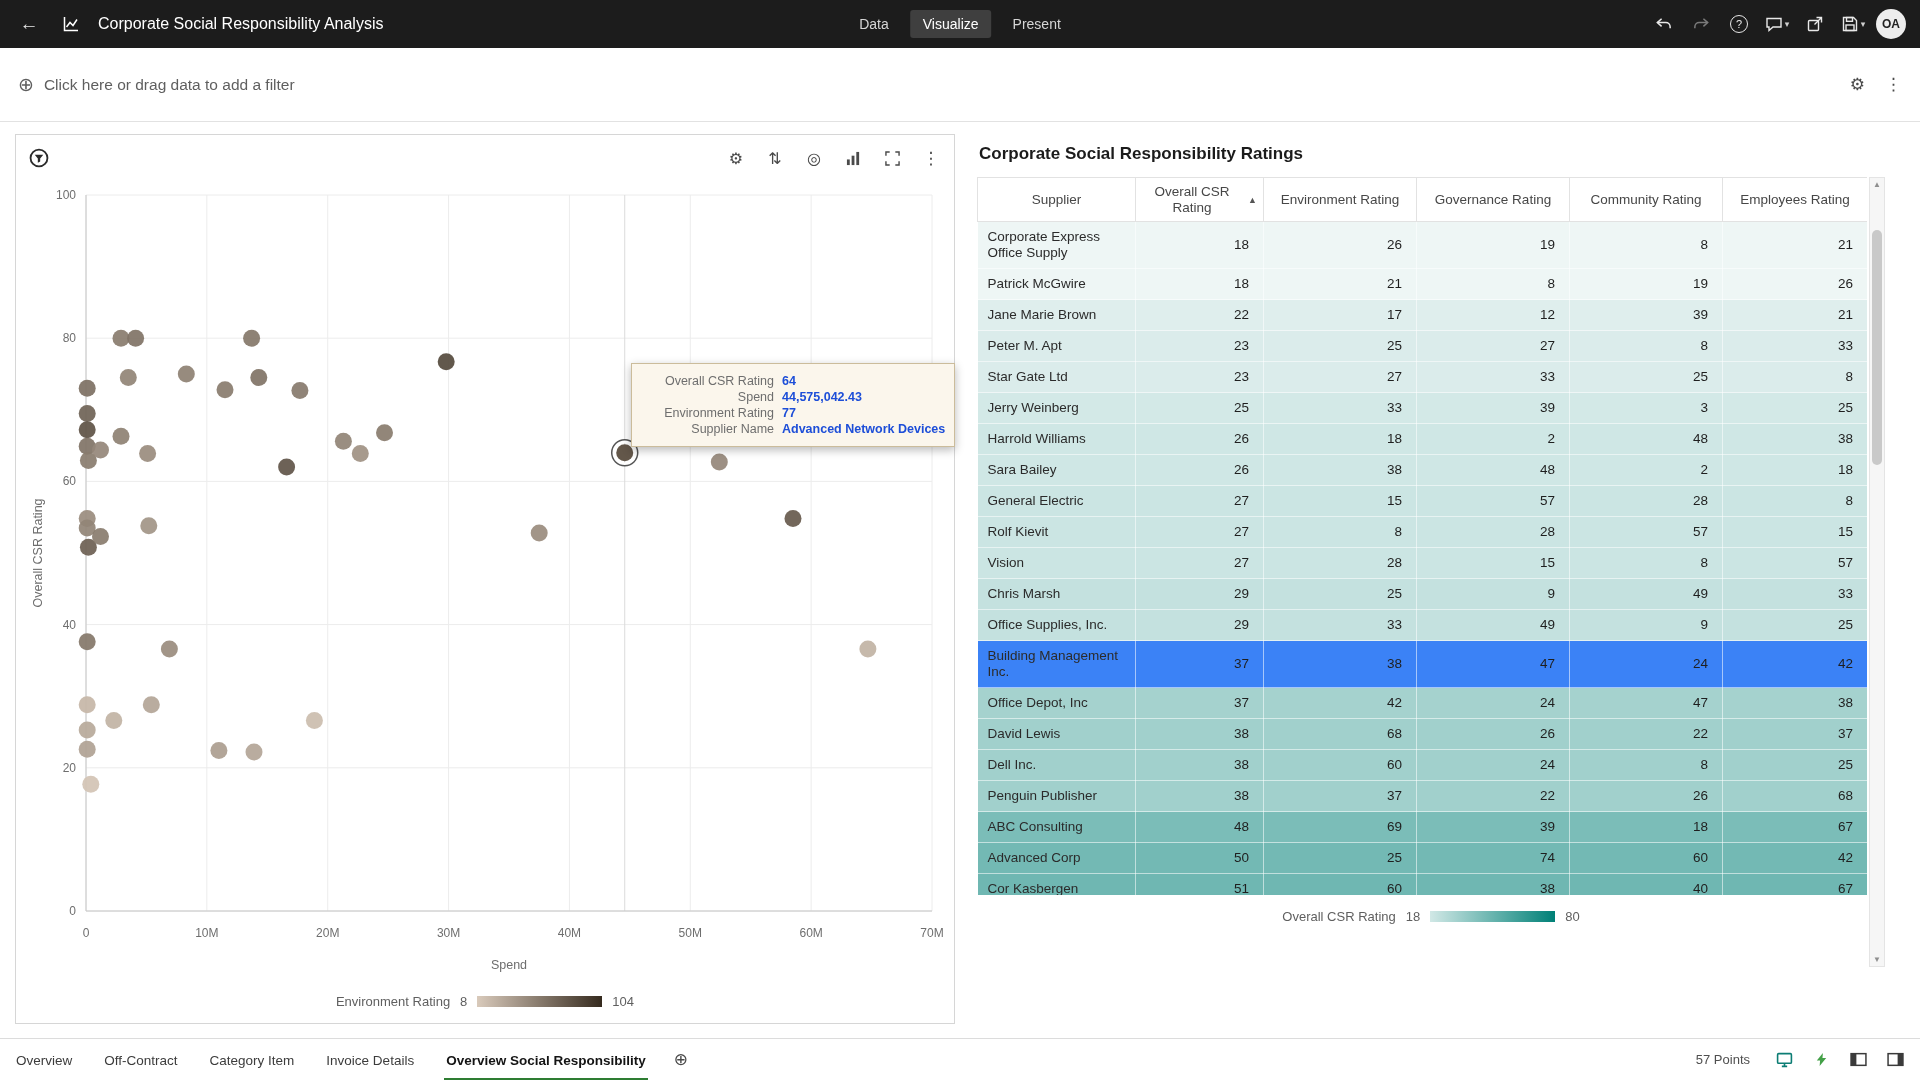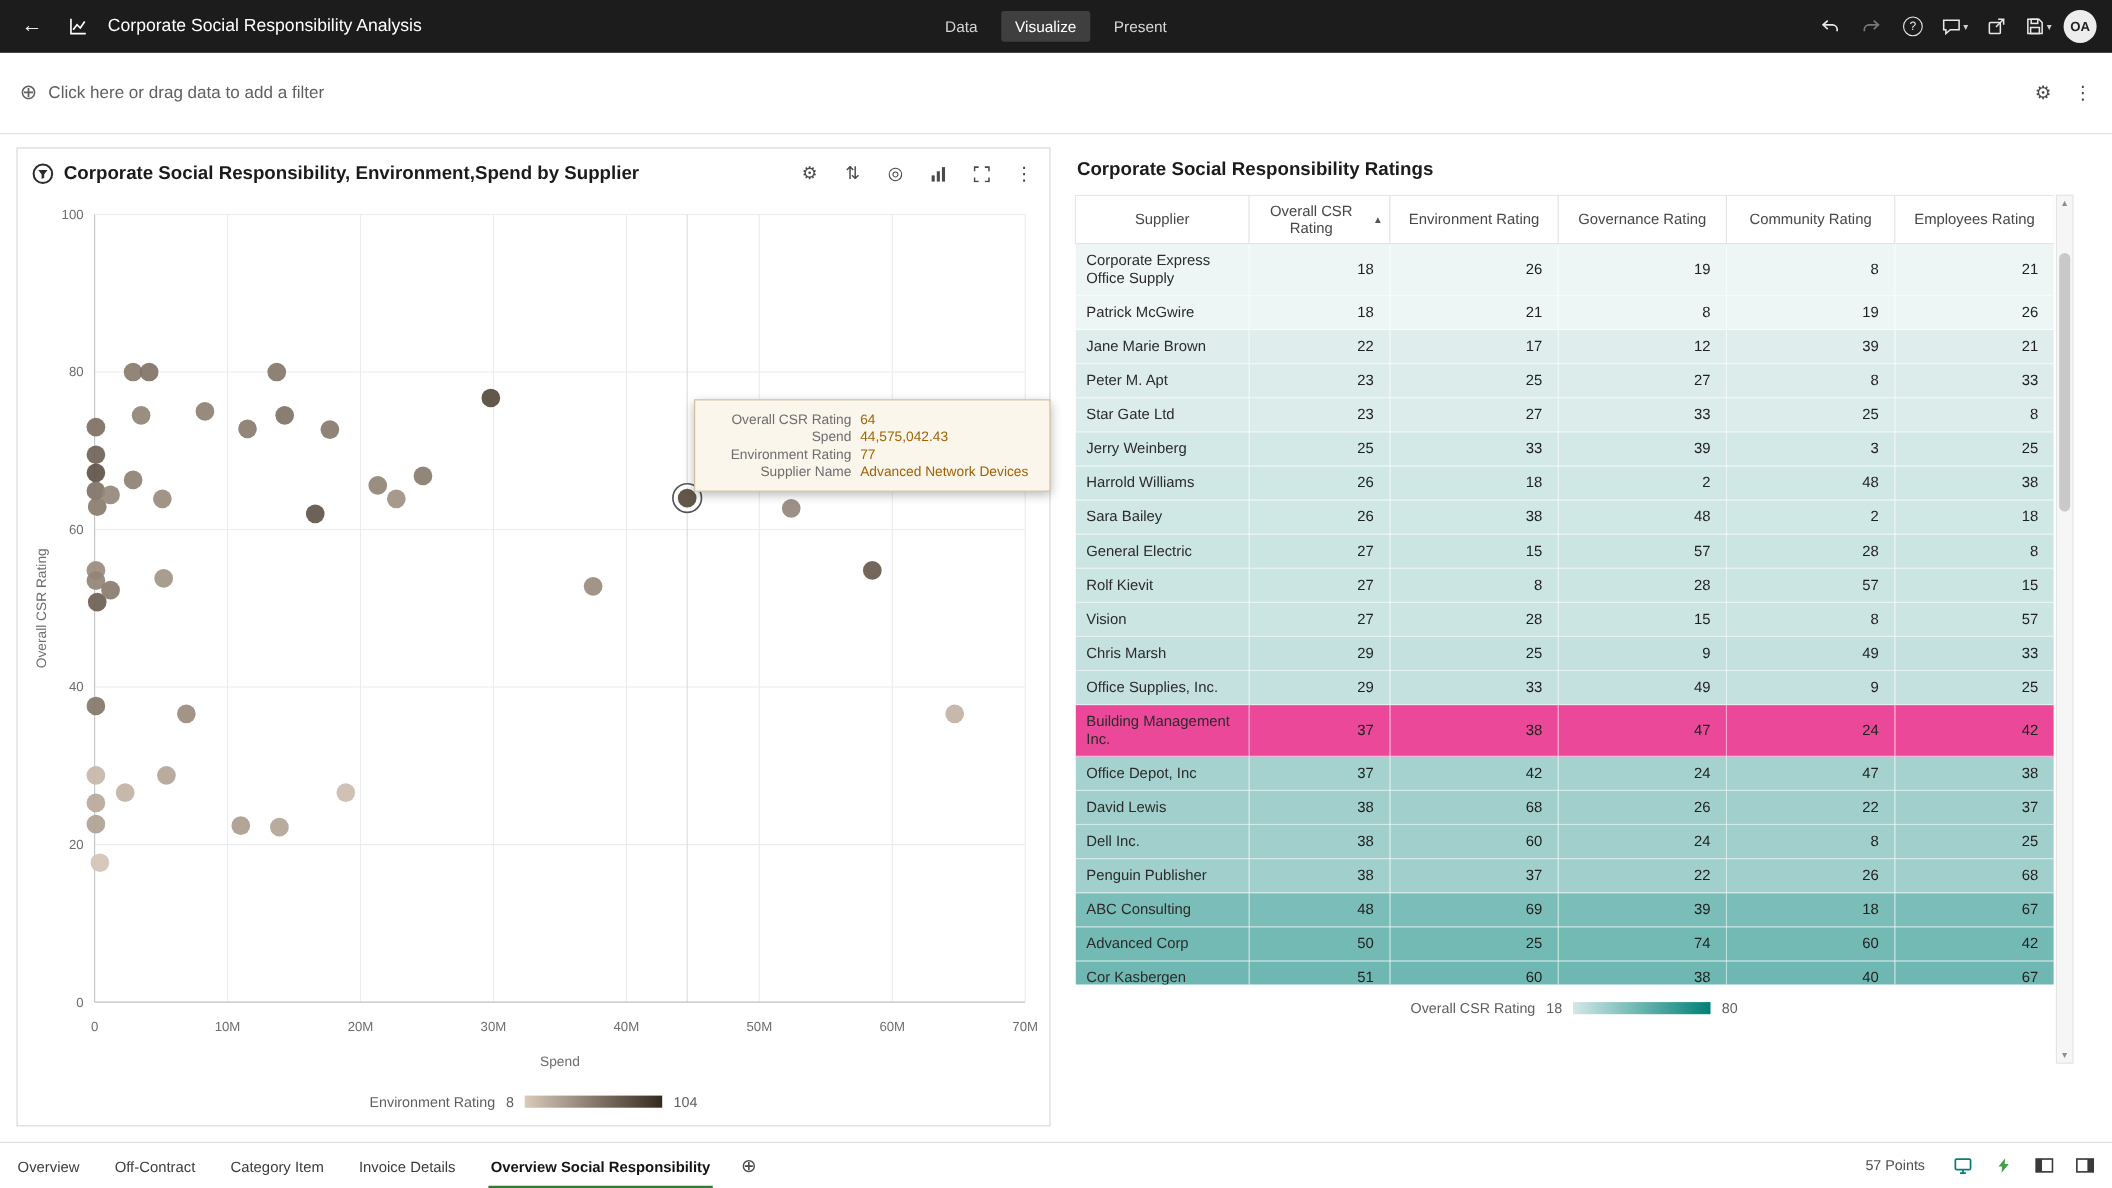--- a/index.html
+++ b/index.html
@@ -40,21 +40,21 @@
   .chart-title { font-size:17px; font-weight:bold; color:#1b1b1b; white-space:nowrap; }
   .chart-tools { margin-left:auto; display:flex; gap:19px; align-items:center; color:#4a4a4a; font-size:16px; }
   .tool { display:flex; align-items:center; justify-content:center; width:20px; height:20px; }
   .chart-body { position:relative; height:800px; }
   .tick { font-size:12px; fill:#6e6e6e; }
   .axis-label { font-size:12.5px; fill:#6e6e6e; }
   .tooltip { position:absolute; left:615px; top:182px; width:324px; background:#fbf6ec;
     border:1px solid #cbbc9b; box-shadow:0 3px 9px rgba(0,0,0,.28); padding:9px 12px; font-size:12.5px; }
   .tt-row { display:flex; line-height:16px; }
   .tt-label { width:130px; text-align:right; color:#6e6e6e; margin-right:8px; flex:none; }
-  .tt-value { color:#a16207; font-weight:normal; white-space:nowrap; }
+  .tt-value { color:#1d4ed8; font-weight:bold; white-space:nowrap; }
   .legend-row { height:40px; display:flex; align-items:center; justify-content:center;
     gap:10px; font-size:13px; color:#5f5f5f; }
   .legend-bar { width:125px; height:11px; }
 
   
   .table-panel { flex:1; }
   .table-title { font-size:17px; font-weight:bold; color:#1b1b1b; margin:10px 0 13px 2px; }
   .table-area { position:relative; width:908px; }
   .table-viewport { height:718px; overflow:hidden; width:890px; }
   table { border-collapse:collapse; width:890px; table-layout:fixed; font-size:13.5px; color:#1f1f1f; }
@@ -163,21 +163,20 @@
 <main class="main">
 
   <section class="chart-card">
     <div class="chart-header">
       <span class="tool">
         <svg width="22" height="22" viewBox="0 0 22 22">
             <circle cx="11" cy="11" r="9.3" fill="none" stroke="#2b2b2b" stroke-width="2"></circle>
             <path d="M6.3 7.3 h9.4 l-3.4 4.2 v3.4 l-2.6 1.3 v-4.7 z" fill="#2b2b2b"></path>
           </svg>
       </span>
-      <span class="chart-title">Corporate Social Responsibility, Environment,Spend by Supplier</span>
       <div class="chart-tools">
         <span class="tool">⚙</span>
         <span class="tool">⇅</span>
         <span class="tool">◎</span>
         <span class="tool">
           <svg width="15" height="15" viewBox="0 0 16 16" fill="currentColor">
               <rect x="1" y="9" width="3" height="6"></rect>
               <rect x="6" y="5" width="3" height="10"></rect>
               <rect x="11" y="1" width="3" height="14"></rect>
             </svg>
@@ -443,21 +442,21 @@
                 <td class="td-num">33</td>
               </tr>
               <tr style="background:rgb(196,225,223)">
                 <td class="td-supplier">Office Supplies, Inc.</td>
                 <td class="td-num">29</td>
                 <td class="td-num">33</td>
                 <td class="td-num">49</td>
                 <td class="td-num">9</td>
                 <td class="td-num">25</td>
               </tr>
-              <tr style="background:#ec4899">
+              <tr style="background:#3b82f6">
                 <td class="td-supplier">Building Management Inc.</td>
                 <td class="td-num">37</td>
                 <td class="td-num">38</td>
                 <td class="td-num">47</td>
                 <td class="td-num">24</td>
                 <td class="td-num">42</td>
               </tr>
               <tr style="background:rgb(165,210,206)">
                 <td class="td-supplier">Office Depot, Inc</td>
                 <td class="td-num">37</td>

